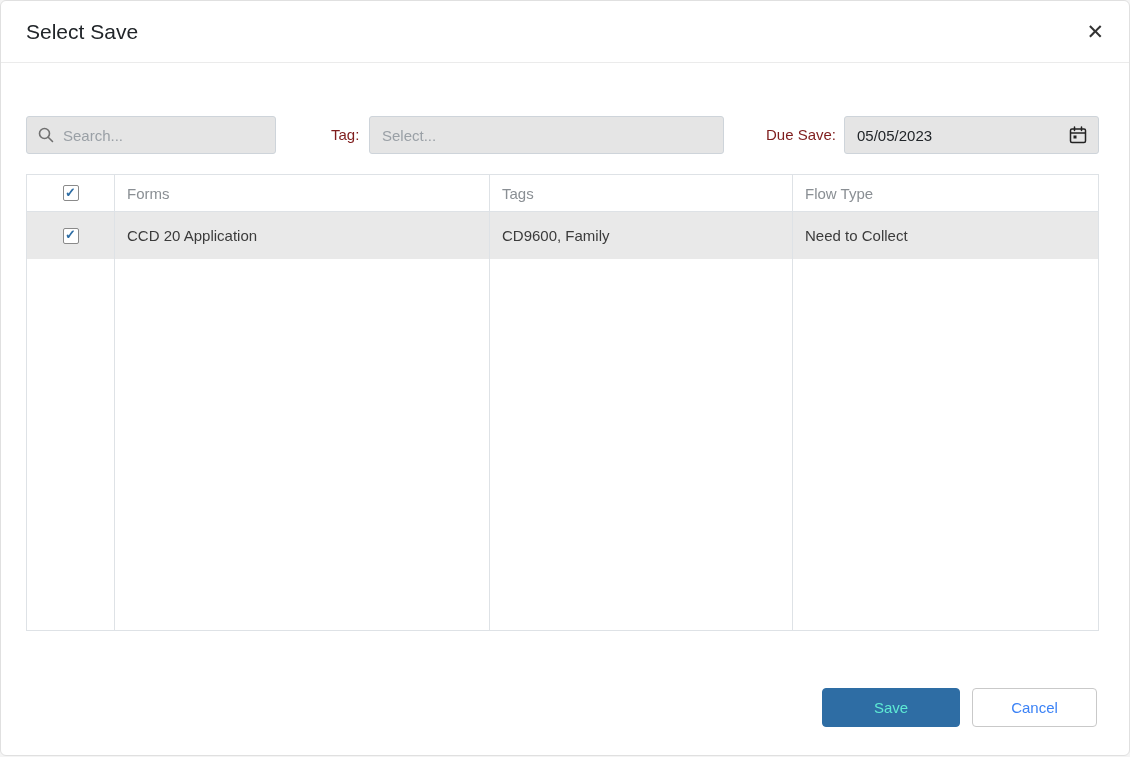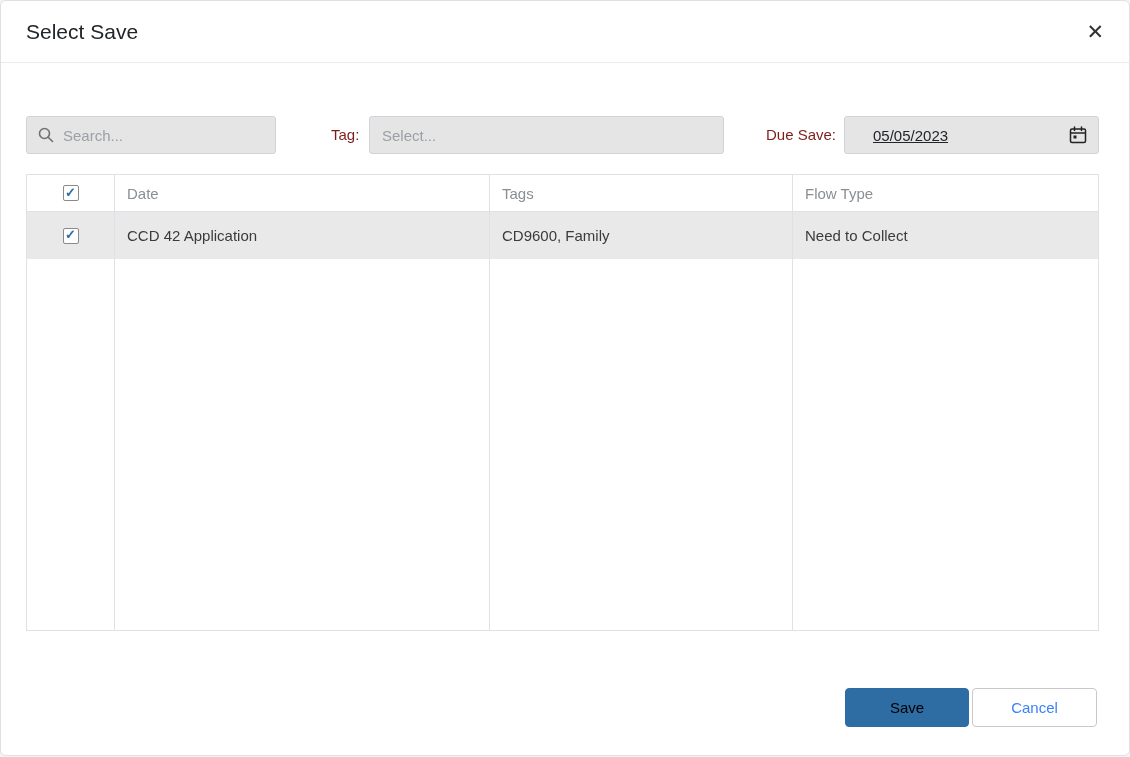--- a/index.html
+++ b/index.html
@@ -66,21 +66,21 @@
   .filter-label {
     position: absolute; top: 0;
     line-height: 38px;
     font-size: 15px;
     color: #7f1d1d;
   }
   .tag-label { left: 330px; }
   .tag-input { position: absolute; left: 368px; top: 0; width: 355px; padding: 8px 12px; }
   .due-label { left: 765px; }
   .date-wrap { position: absolute; left: 843px; top: 0; width: 255px; height: 38px; }
-  .date-wrap .input { width: 100%; padding: 0 40px 0 28px; text-decoration: underline; }
+  .date-wrap .input { width: 100%; padding: 0 40px 0 12px; }
   .calendar-icon {
     position: absolute; right: 12px; top: 10px;
     width: 18px; height: 18px;
     cursor: pointer;
   }
   
   .table {
     position: absolute;
     left: 25px; top: 173px;
     width: 1073px; height: 457px;
@@ -130,23 +130,23 @@
   .btn {
     position: absolute;
     top: 687px;
     height: 39px;
     border-radius: 4px;
     font-size: 15px;
     font-family: "Liberation Sans", sans-serif;
     cursor: pointer;
   }
   .btn-save {
-    right: 160px; width: 124px;
+    right: 169px; width: 138px;
     background: #2e6da4;
-    color: #000000;
+    color: #5eead4;
     border: 1px solid #2e6da4;
   }
   .btn-cancel {
     right: 32px; width: 125px;
     background: #ffffff;
     color: #3b82f6;
     border: 1px solid #c9c9c9;
   }
 </style>
 </head>
@@ -189,32 +189,32 @@
   </div>
 
   <div class="table">
 
     <div class="t-row t-head">
       <div class="t-cell c-check">
         <span class="checkbox">
           <span class="check-glyph">✓</span>
         </span>
       </div>
-      <div class="t-cell c-name">Date</div>
+      <div class="t-cell c-name">Forms</div>
       <div class="t-cell c-tags">Tags</div>
       <div class="t-cell c-flow">Flow Type</div>
     </div>
 
     <div class="t-row t-data">
       <div class="t-cell c-check">
         <span class="checkbox">
           <span class="check-glyph">✓</span>
         </span>
       </div>
-      <div class="t-cell c-name">CCD 42 Application</div>
+      <div class="t-cell c-name">CCD 20 Application</div>
       <div class="t-cell c-tags">CD9600, Family</div>
       <div class="t-cell c-flow">Need to Collect</div>
     </div>
 
     <div class="t-row t-fill">
       <div class="t-cell c-check"></div>
       <div class="t-cell c-name"></div>
       <div class="t-cell c-tags"></div>
       <div class="t-cell c-flow"></div>
     </div>

